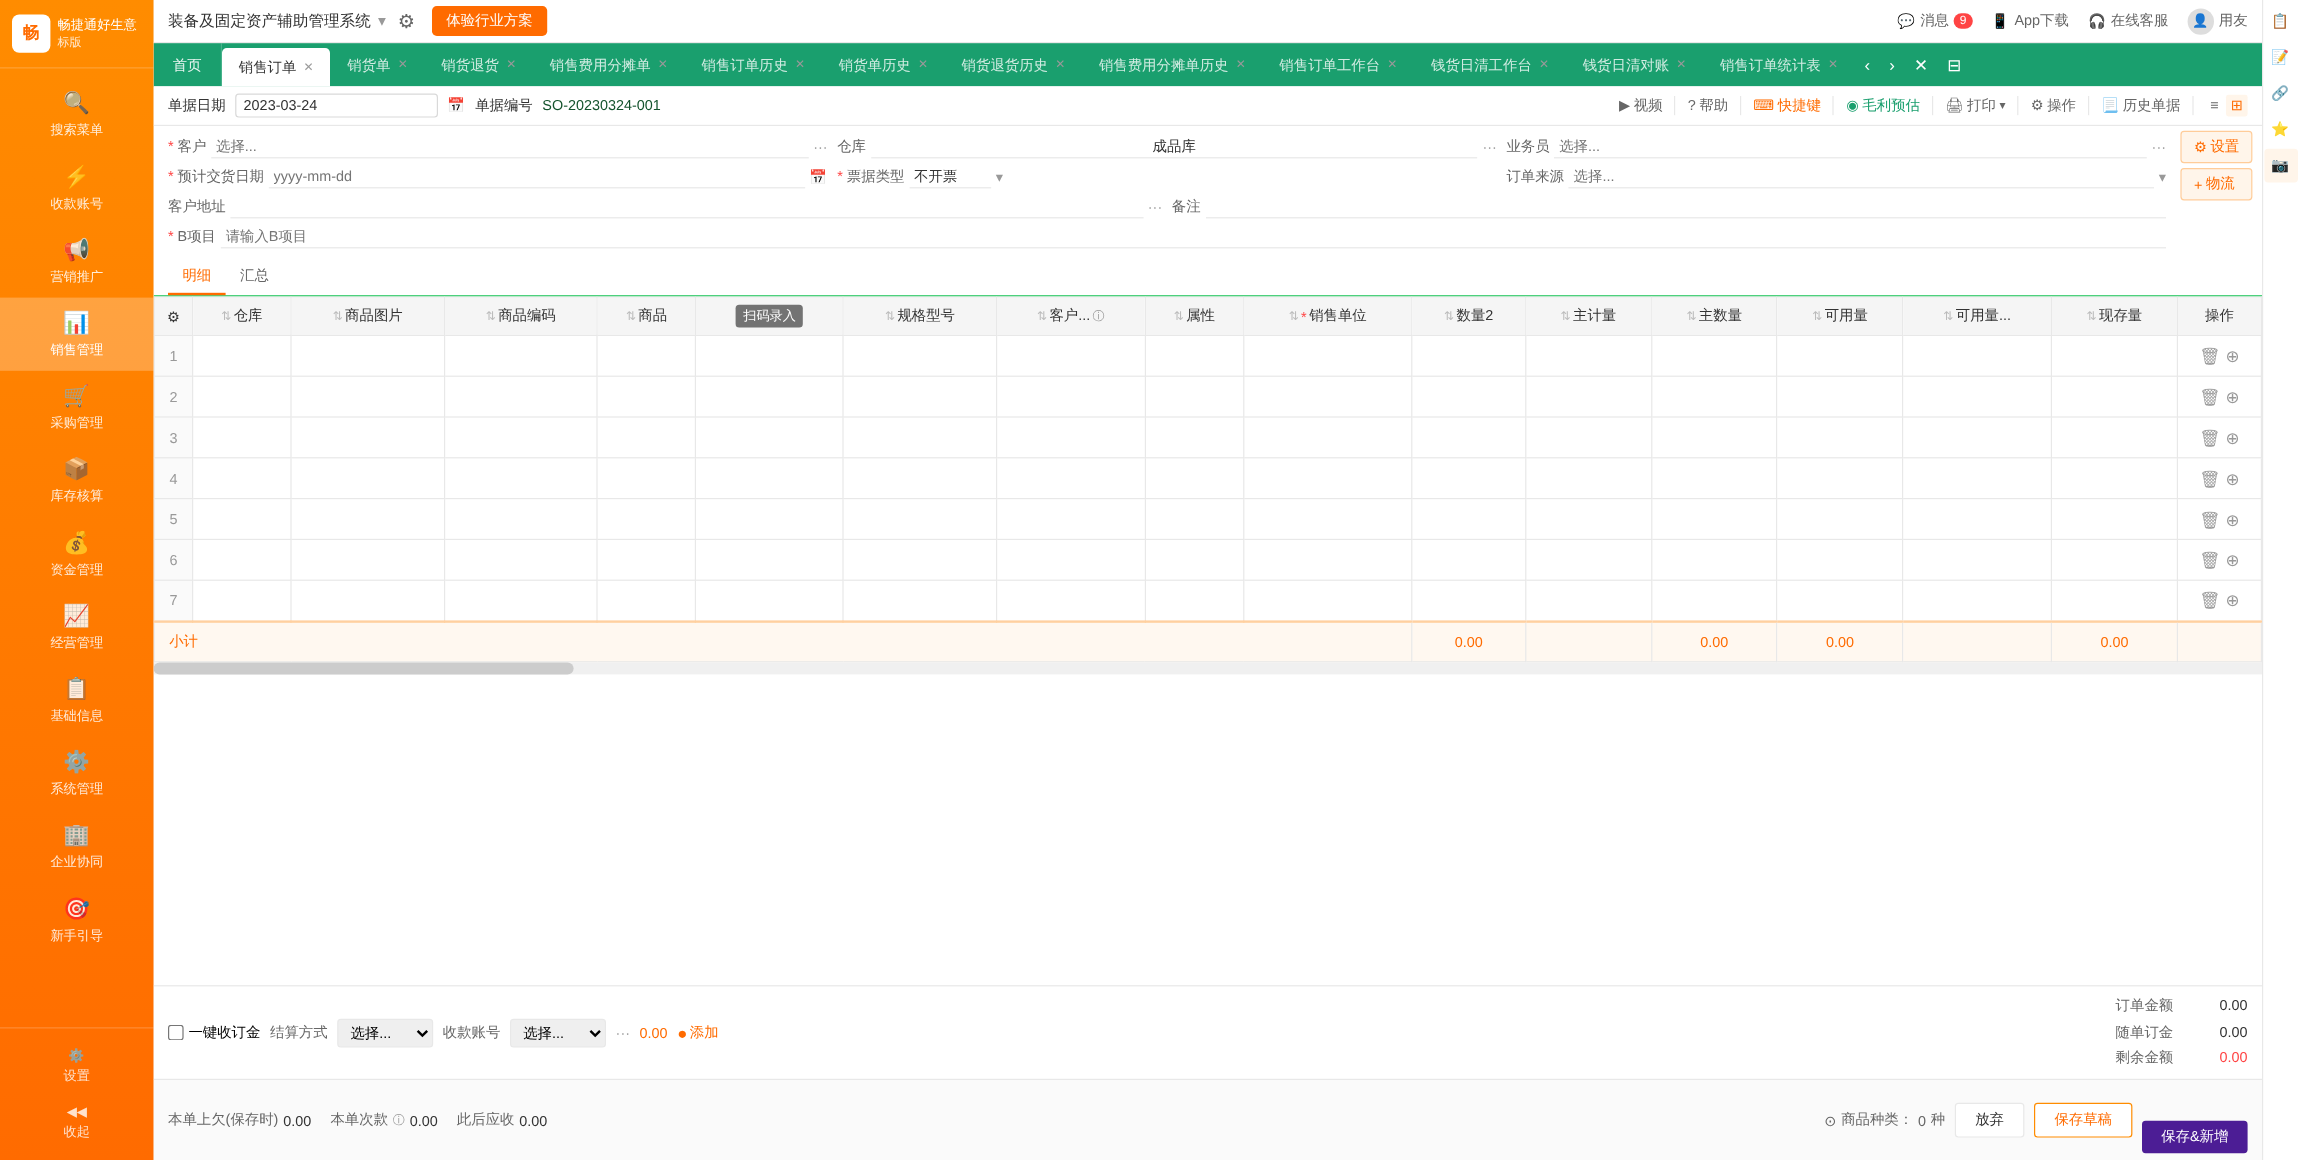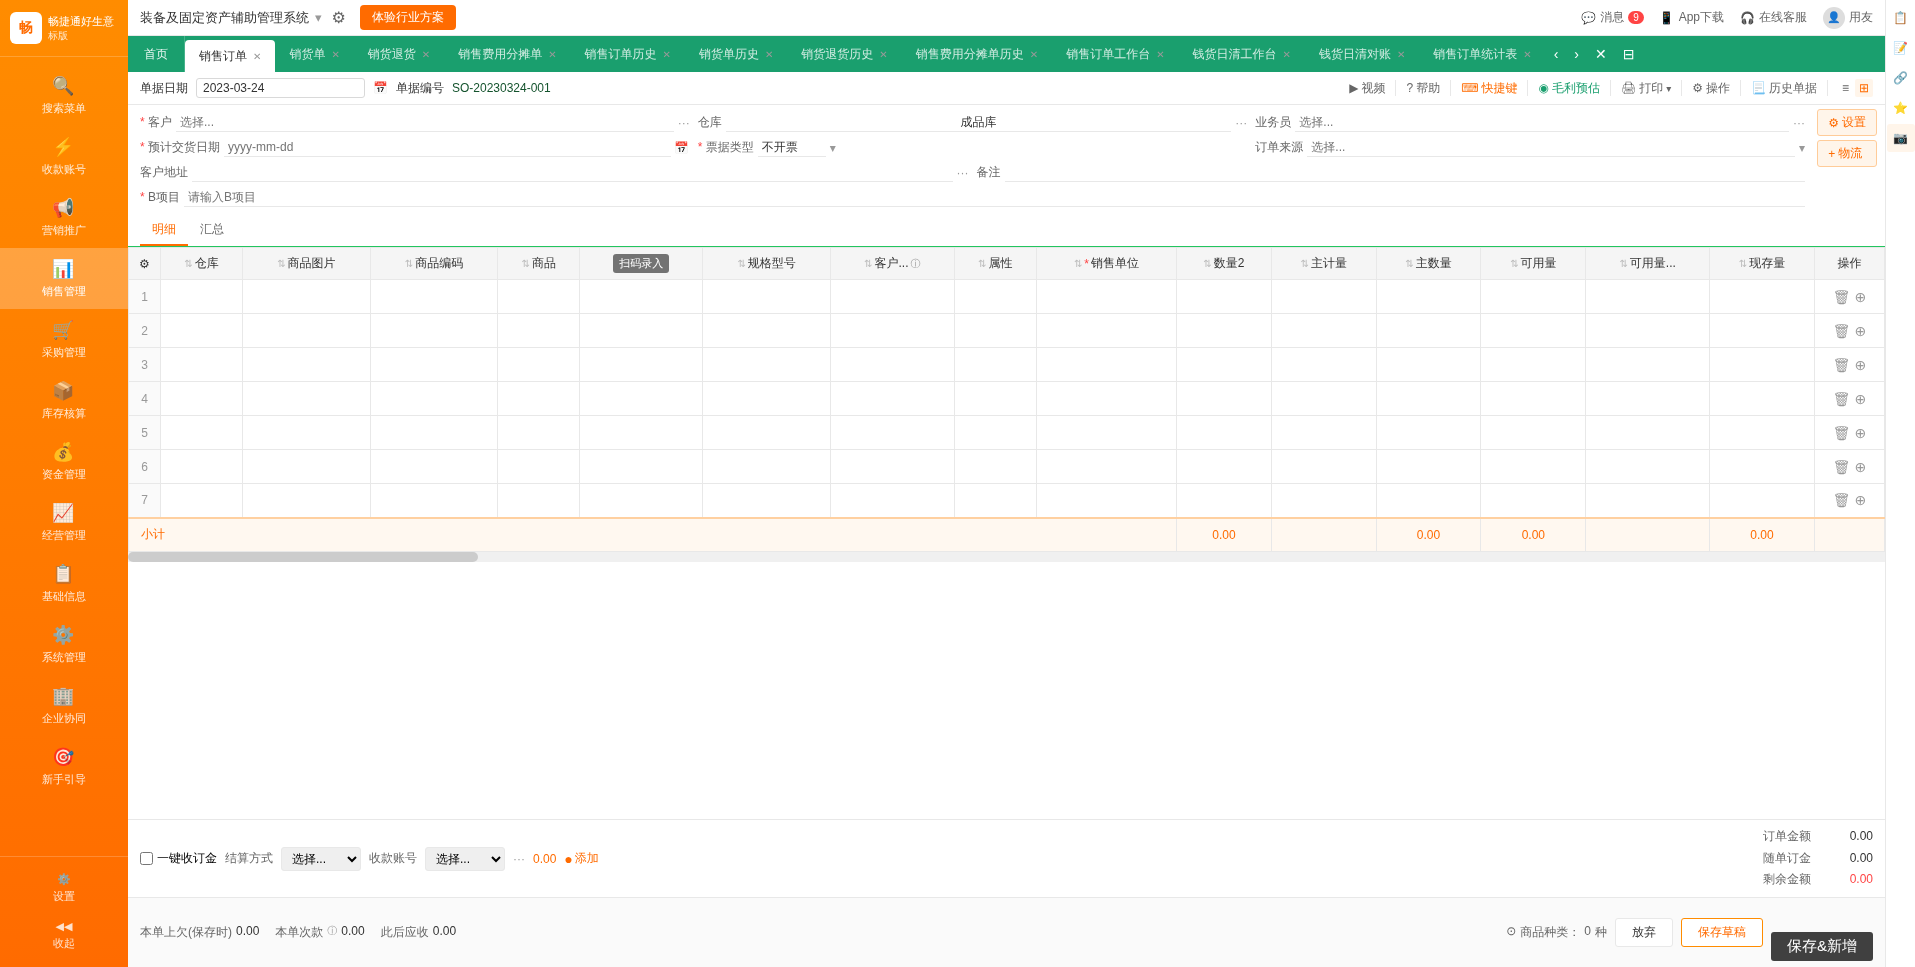--- a/index.html
+++ b/index.html
@@ -99,26 +99,26 @@
 
     
     .order-summary { margin-left: auto; text-align: right; font-size: 12px; line-height: 1.8; }
     .order-summary-row { display: flex; align-items: center; gap: 12px; justify-content: flex-end; }
     .summary-label { color: #666; }
     .summary-value { color: #333; min-width: 50px; text-align: right; }
     .summary-value.highlight { color: #ff4444; font-weight: 500; }
 
     
     .footer { padding: 6px 12px; display: flex; align-items: center; gap: 16px; border-top: 1px solid #e8e8e8; background: #fafafa; flex-shrink: 0; font-size: 12px; }
-    .footer-info { display: flex; gap: 4px; color: #666; }
+    .footer-info { display: flex; align-items: center; gap: 4px; color: #666; }
     .footer-value { color: #333; font-weight: 500; }
     .footer-right { margin-left: auto; display: flex; align-items: center; gap: 8px; }
     .footer-btn { border: 1px solid #e8e8e8; background: white; border-radius: 3px; padding: 5px 16px; cursor: pointer; font-size: 12px; color: #333; }
     .footer-btn-primary { border: 1px solid #ff8c00; background: white; border-radius: 3px; padding: 5px 16px; cursor: pointer; font-size: 12px; color: #ff6b00; }
-    .footer-btn-save { background: #404040; color: white; border: none; border-radius: 3px; padding: 5px 16px; cursor: pointer; font-size: 15px; margin-top: 28px; }
+    .footer-btn-save { background: #4c1d95; color: white; border: none; border-radius: 3px; padding: 5px 16px; cursor: pointer; font-size: 12px; margin-top: 28px; }
 
     
     .right-sidebar { width: 30px; background: white; border-left: 1px solid #e8e8e8; display: flex; flex-direction: column; align-items: center; padding: 4px 0; gap: 2px; flex-shrink: 0; }
     .right-icon { width: 28px; height: 28px; display: flex; align-items: center; justify-content: center; cursor: pointer; border-radius: 3px; font-size: 14px; color: #666; }
     .right-icon.orange { color: #ff6b00; background: #fff5ea; }
   </style>
 </head>
 <body>
 
 <div class="app-container">

